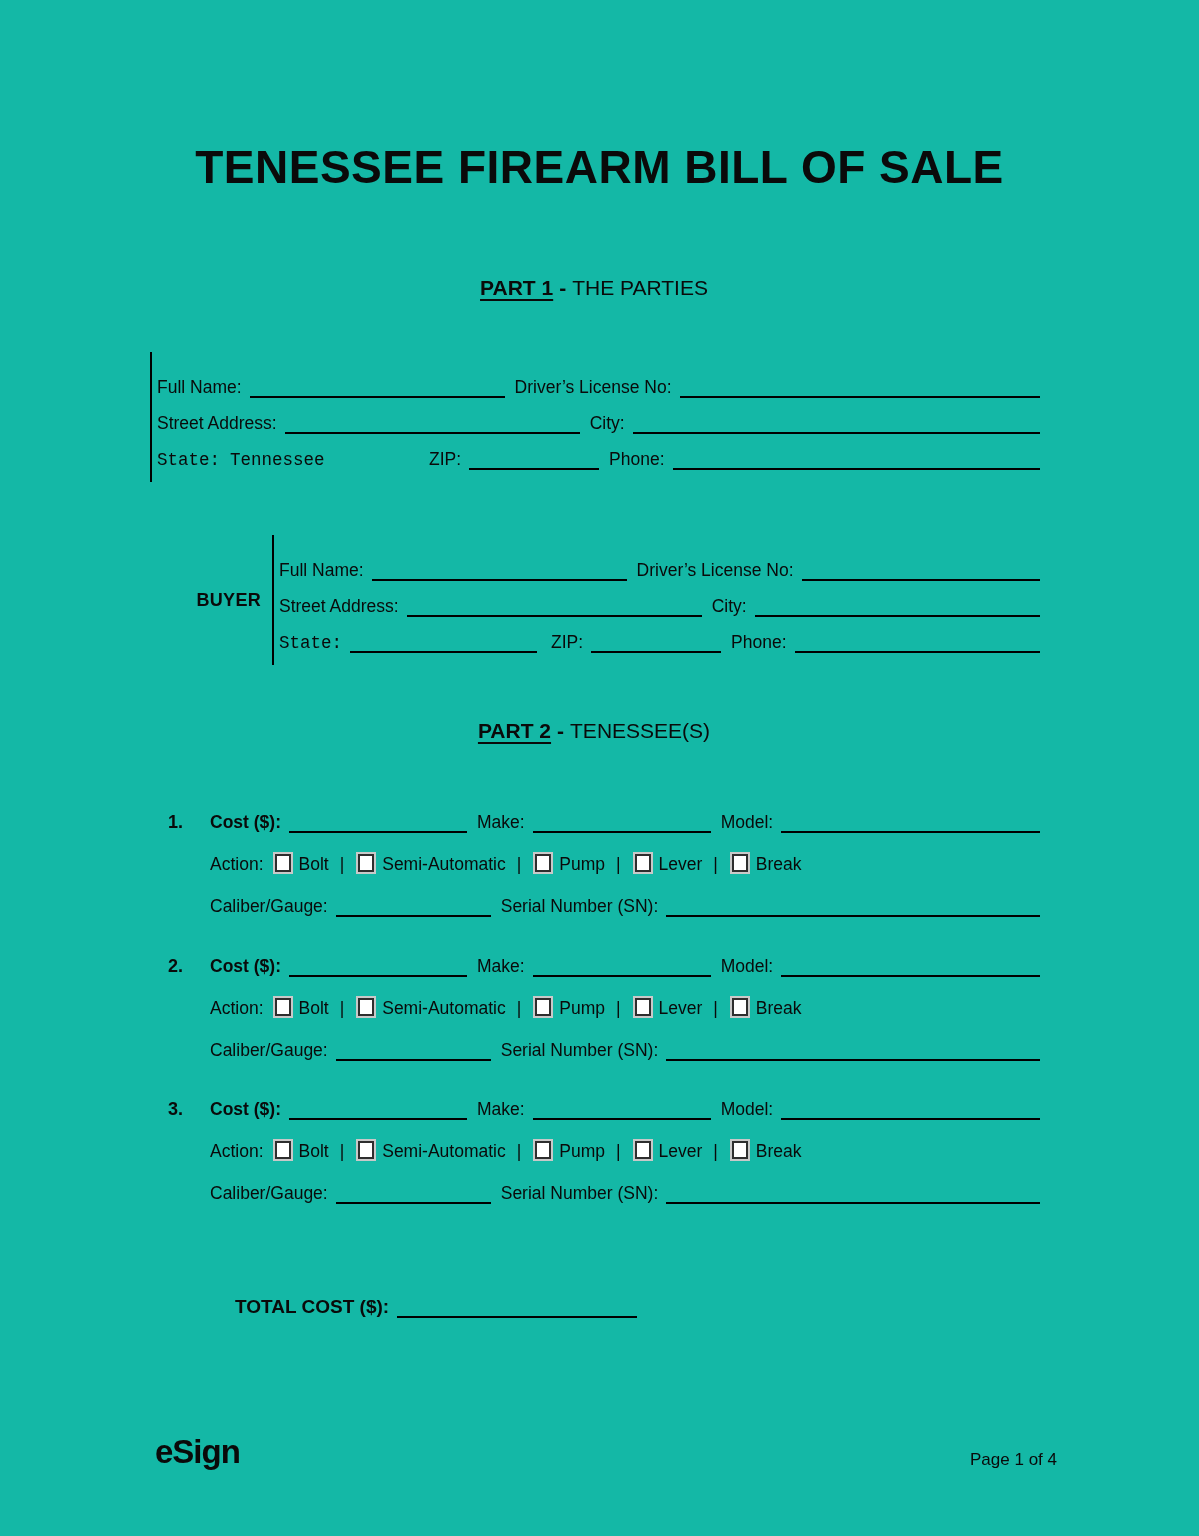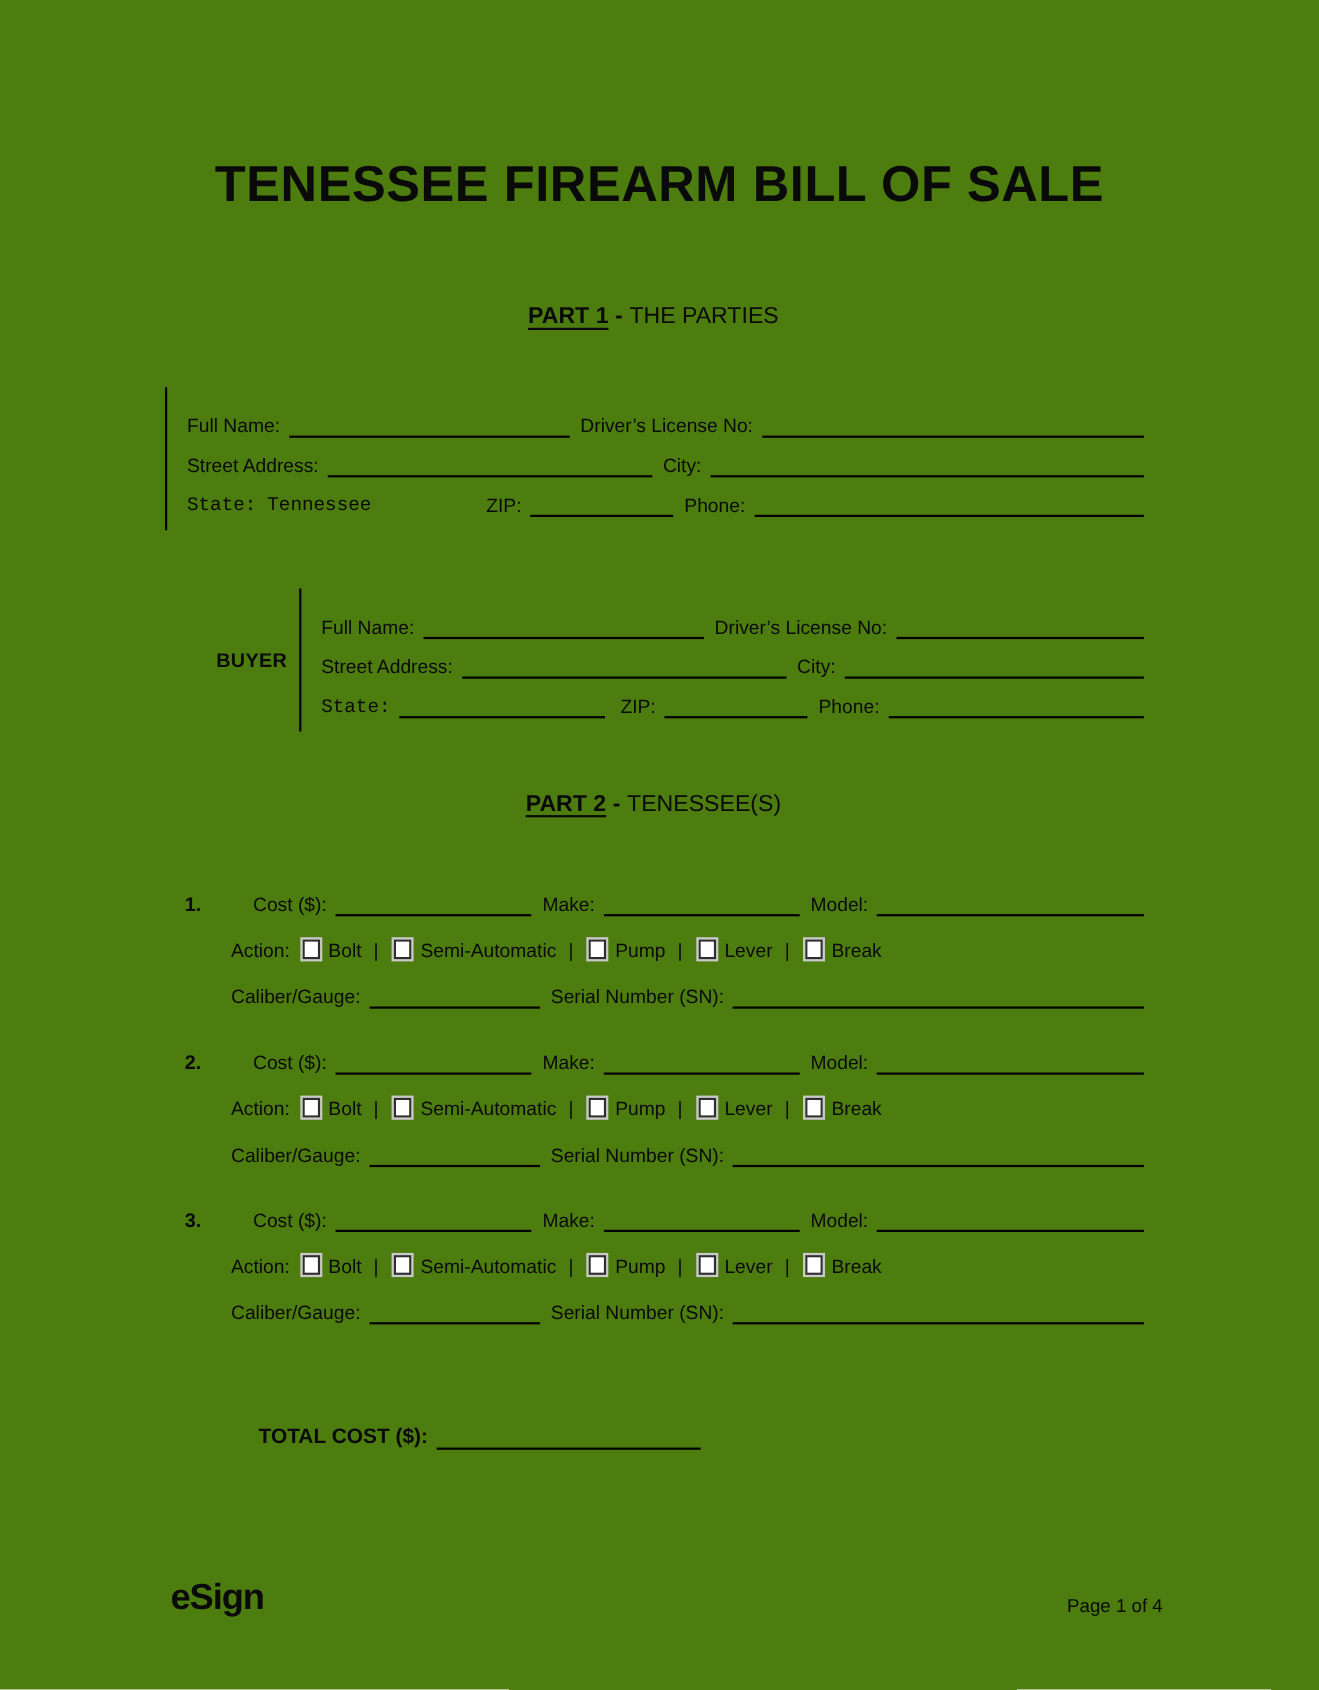--- a/index.html
+++ b/index.html
@@ -1,17 +1,17 @@
 <!DOCTYPE html>
 <html><head>
 <meta charset="utf-8">
 <style>
   html,body{margin:0;padding:0;background:#fff;}
   .page{
-    position:relative;width:1199px;height:1536px;background:#4d7c0f;
+    position:relative;width:1199px;height:1536px;background:#14b8a6;
     font-family:"Liberation Sans","DejaVu Sans",sans-serif;color:#0a0a0a;overflow:hidden;
   }
   .title{
     position:absolute;top:140px;left:0;right:0;text-align:center;
     font-size:46px;font-weight:700;letter-spacing:0.5px;white-space:nowrap;
   }
   .pheading{
     position:absolute;left:0;right:11px;text-align:center;font-size:21px;white-space:nowrap;
   }
   .pheading.p1{top:276px;}
@@ -21,38 +21,38 @@
 
   
   .party{position:absolute;left:150px;width:890px;display:flex;align-items:stretch;}
   .party.seller{top:352px;}
   .party.buyer{top:535px;}
   .party-label{
     width:122px;box-sizing:border-box;padding-right:11px;
     display:flex;align-items:center;justify-content:flex-end;
     font-weight:700;font-size:18px;letter-spacing:0.3px;
   }
-  .party-rows{flex:1;border-left:2px solid #000;padding:10px 0 12px 18px;}
+  .party-rows{flex:1;border-left:2px solid #000;padding:10px 0 12px 5px;}
   .frow{display:flex;align-items:flex-end;height:36px;font-size:17.5px;white-space:nowrap;}
   .lbl{margin-right:8px;}
   .blank{border-bottom:2px solid #000;height:22px;margin-right:10px;display:inline-block;}
   .blank.flex{flex:1;margin-right:0;}
   .w255{width:255px;} .w295{width:295px;} .w130{width:130px;}
   .w178{width:178px;} .w155{width:155px;} .w240{width:240px;}
   .state-area{width:272px;display:flex;align-items:flex-end;box-sizing:border-box;font-family:Liberation Mono, monospace;}
   .state-area .blank.flex{margin-right:14px;}
   .state-val{margin-left:2px;}
 
   
   .item{position:absolute;left:168px;width:872px;}
   .item.i1{top:803px;} .item.i2{top:947px;} .item.i3{top:1090px;}
   .irow{display:flex;align-items:flex-end;height:30px;margin-bottom:12px;font-size:17.5px;white-space:nowrap;}
   .num{width:42px;font-weight:700;font-size:18px;}
   .indent{padding-left:42px;}
-  .boldlbl{font-weight:400;margin-right:8px;margin-left:20px;}
+  .boldlbl{font-weight:700;margin-right:8px;}
   .cb{
     width:12px;height:14px;border:2px solid #2e2e2e;outline:2px solid #c9c9c9;
     background:#fff;display:inline-block;margin:0 8px 3px 3px;
   }
   .opt{display:flex;align-items:flex-end;}
   .pipe{margin:0 11px 0 11px;}
 
   .total{
     position:absolute;left:212px;top:1288px;display:flex;align-items:flex-end;
     height:30px;font-size:19px;font-weight:700;white-space:nowrap;margin-left:23px;

